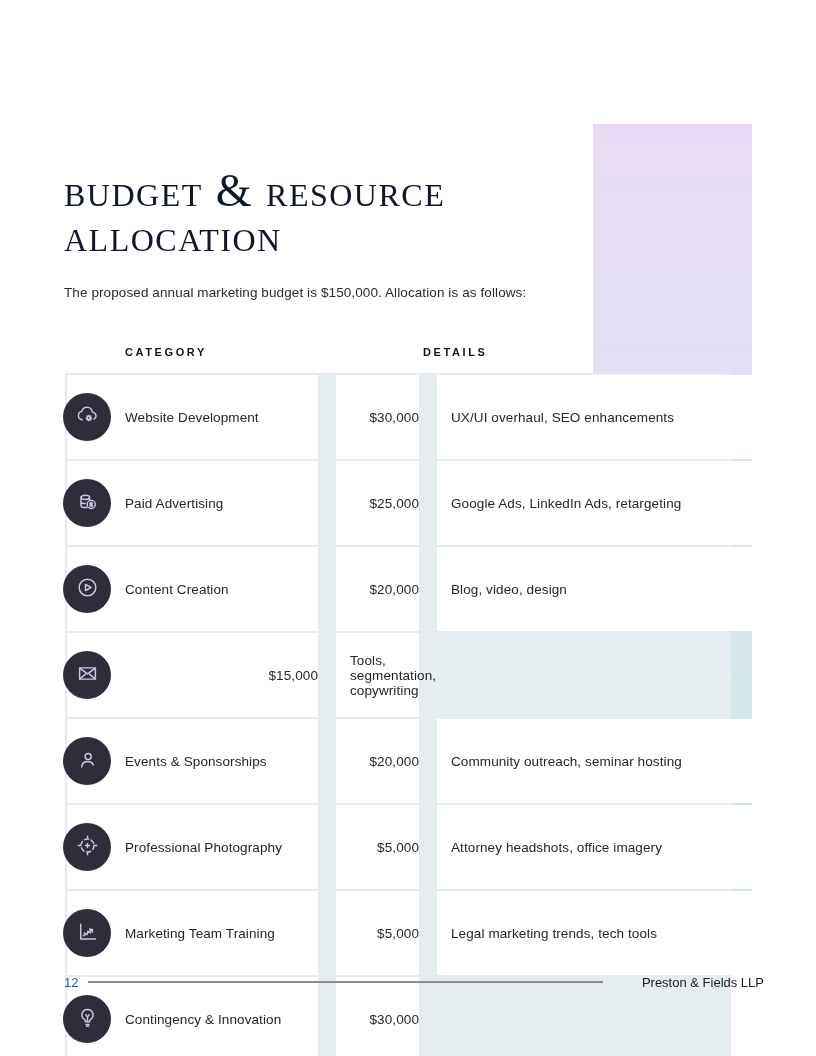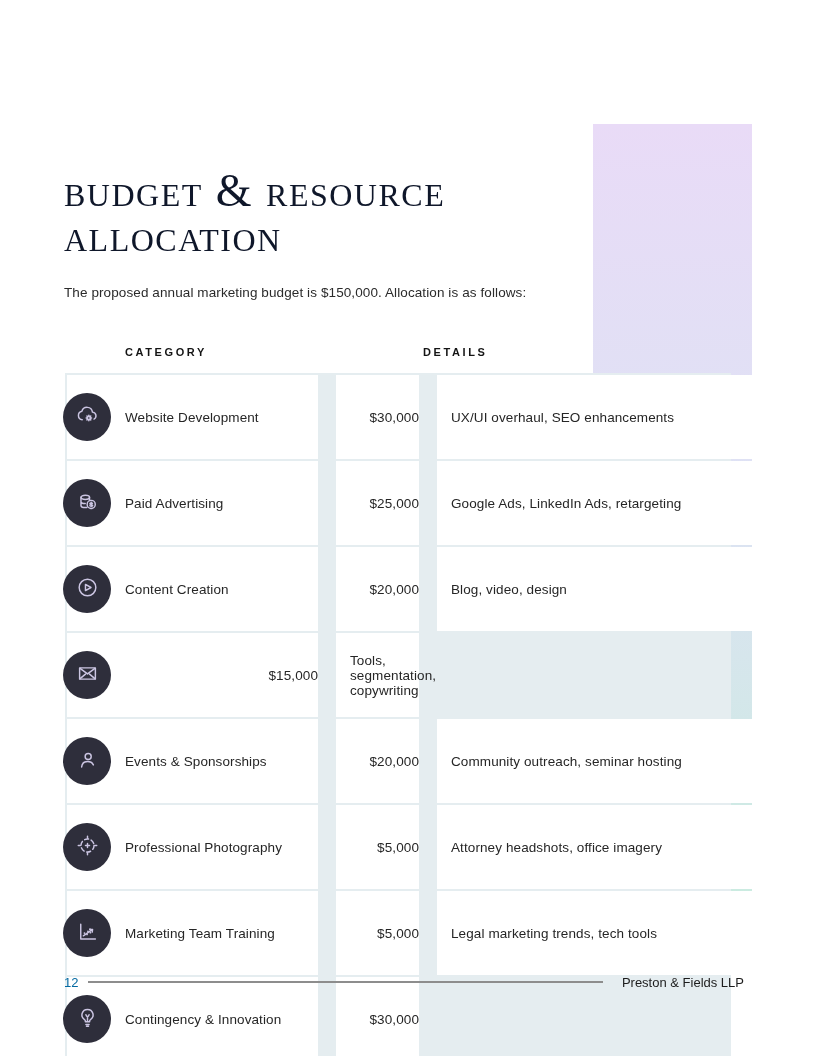--- a/index.html
+++ b/index.html
@@ -128,21 +128,21 @@
     color: #0369a1;
   }
   .footer-rule {
     position: absolute;
     left: 88px; top: 981px;
     width: 515px; height: 2px;
     background: #8d8d8d;
   }
   .footer-company {
     position: absolute;
-    right: 72px; top: 975px;
+    right: 52px; top: 975px;
     font-size: 13px;
     color: #1c1c1c;
   }
 </style>
 </head>
 <body>
 
 <div class="gradient-rect"></div>
 
 <h1 class="page-title">

